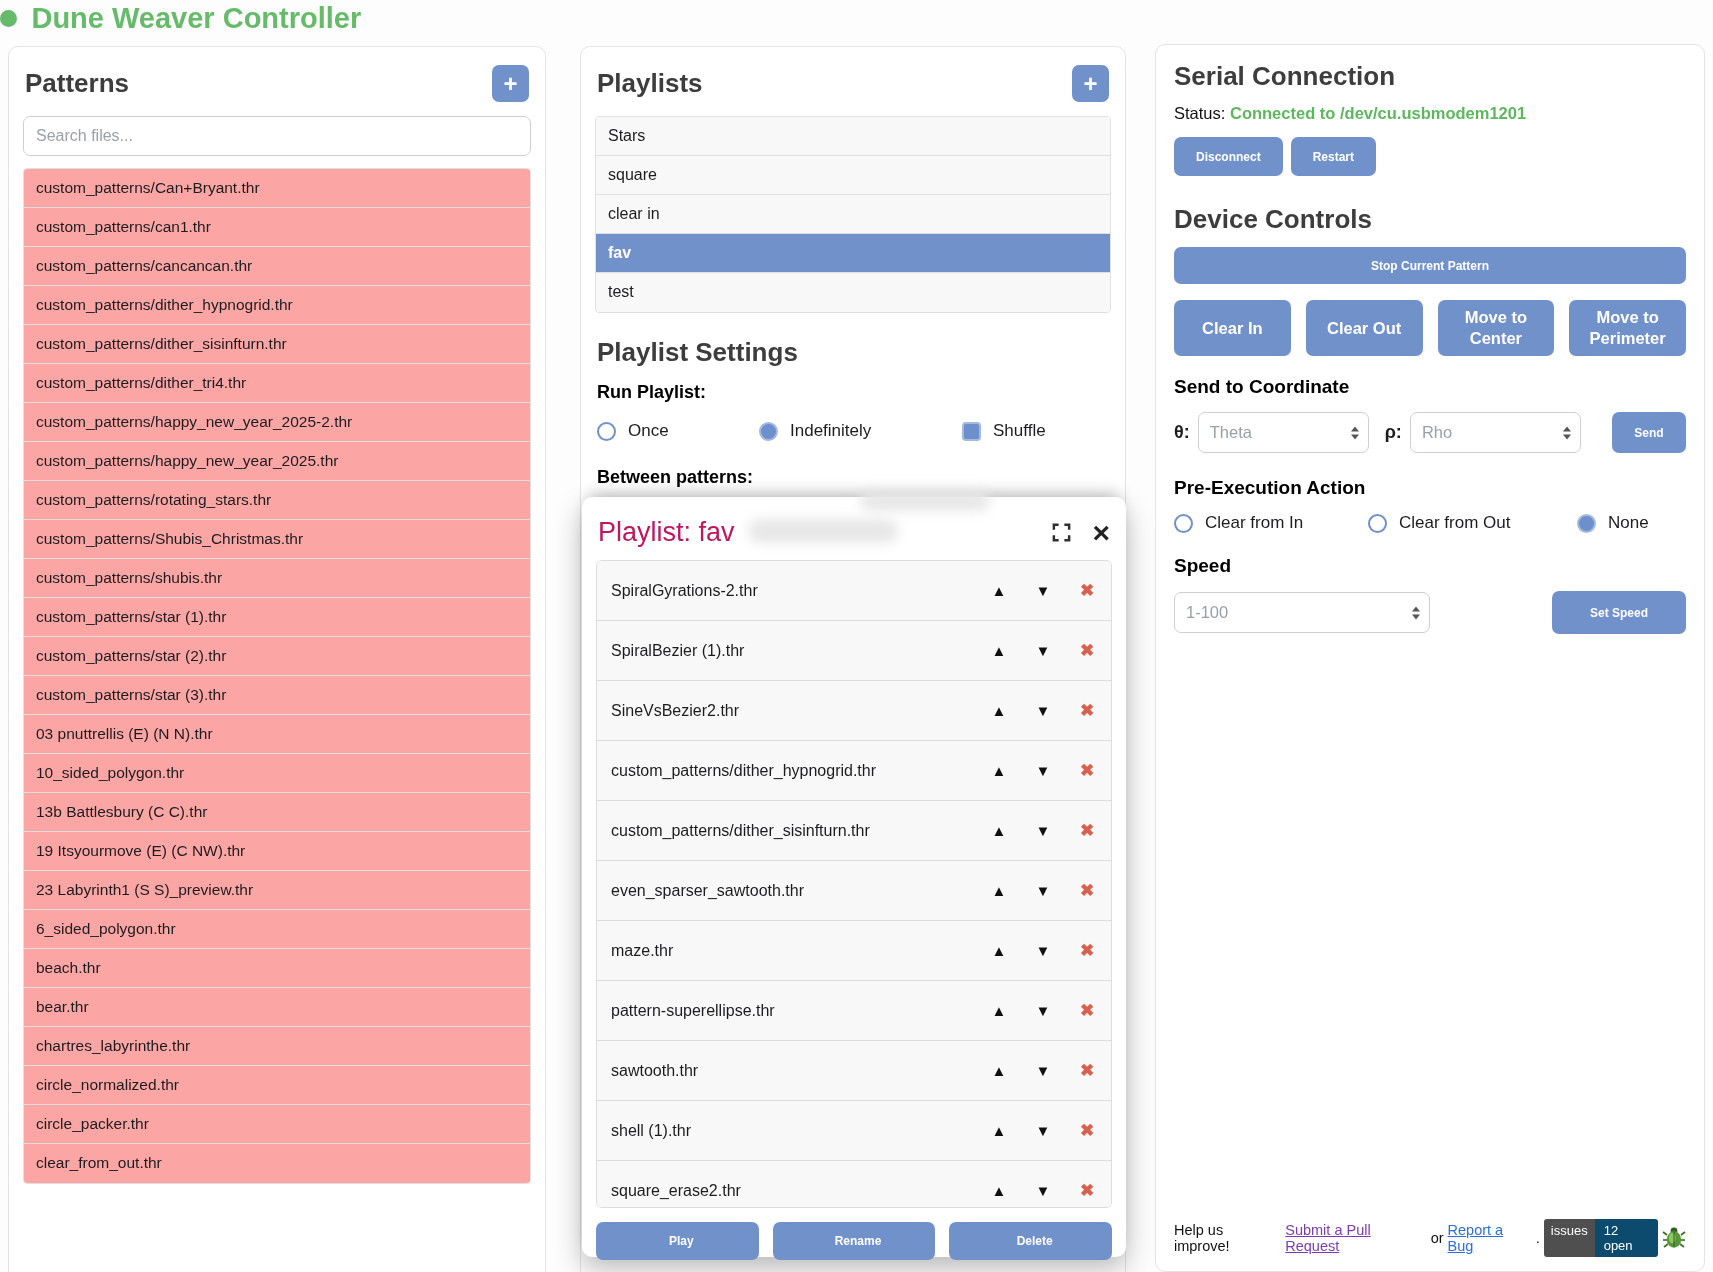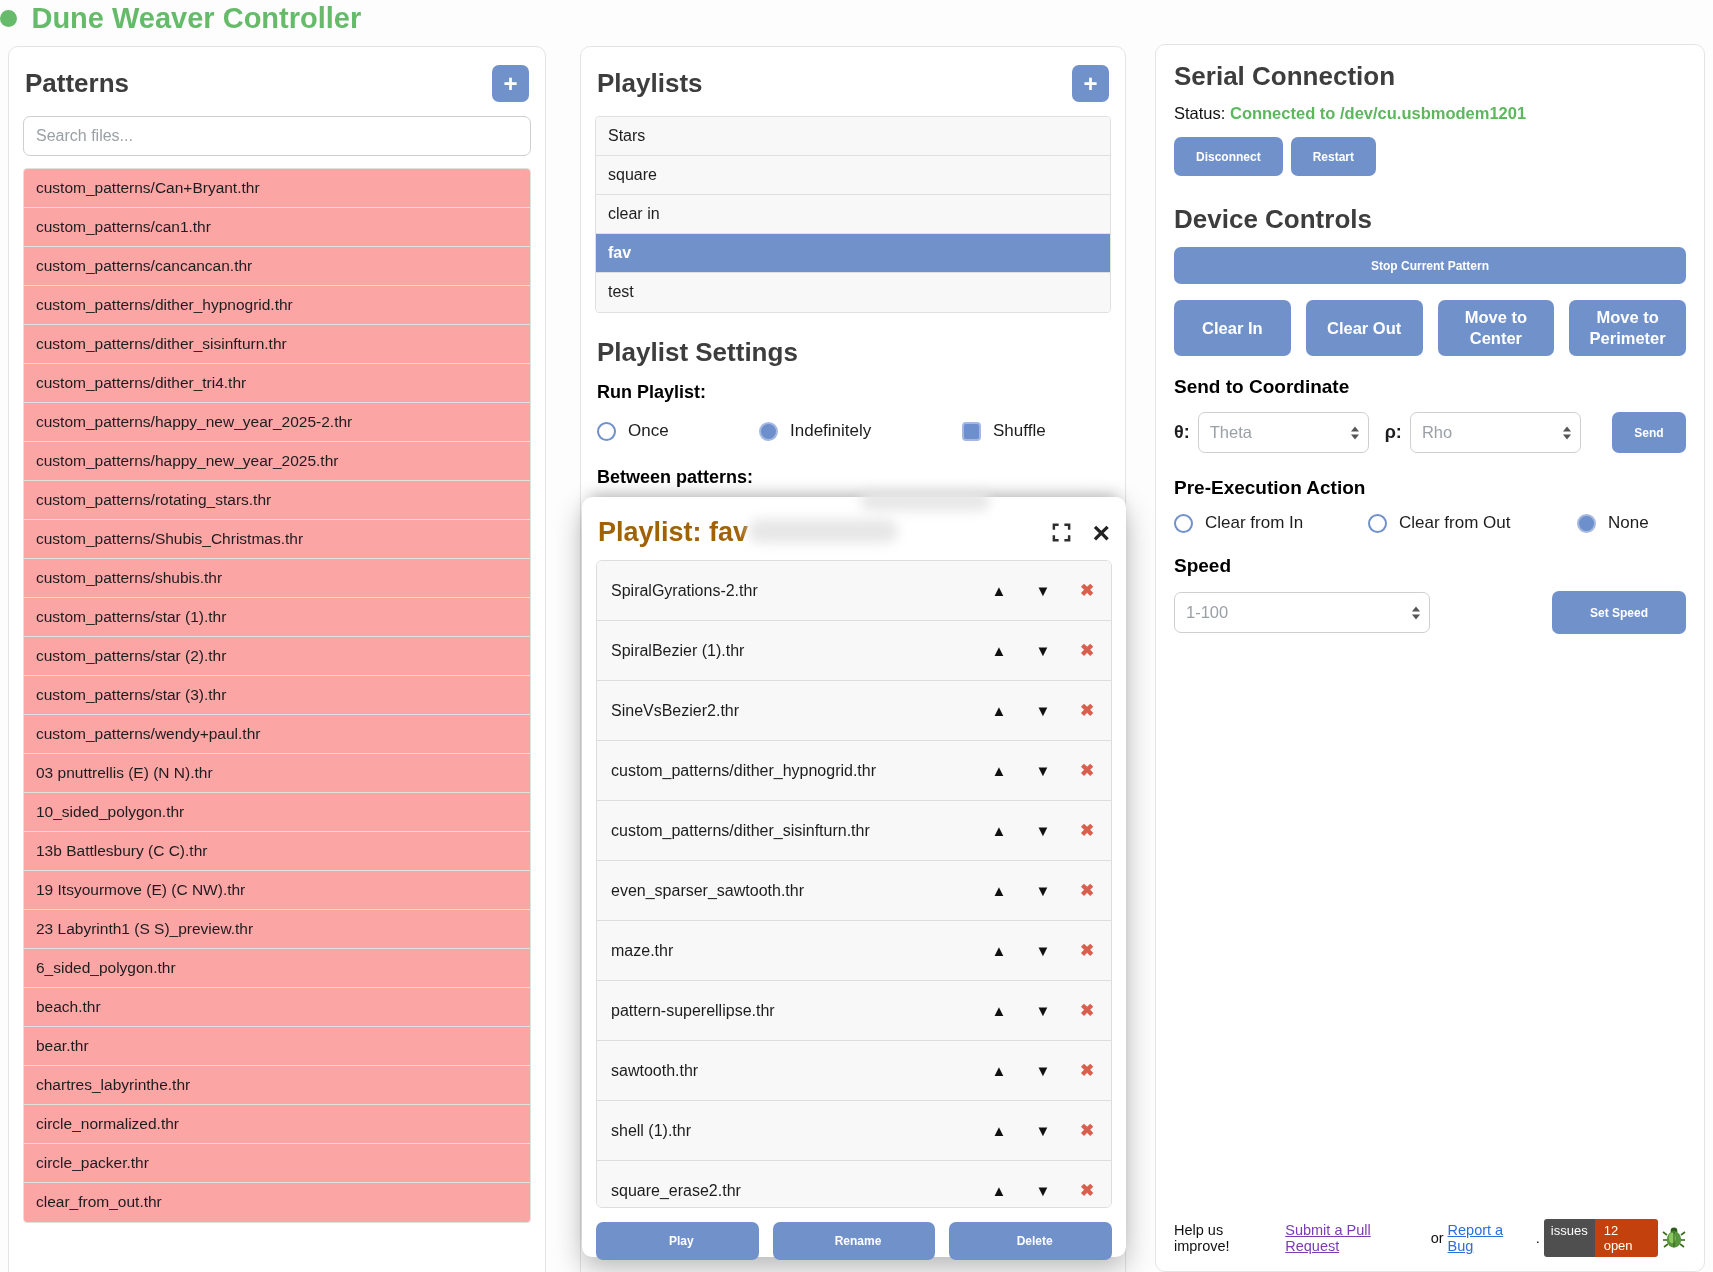--- a/index.html
+++ b/index.html
@@ -47,21 +47,21 @@
   .opt-run-1 { width:162px; } .opt-run-2 { width:203px; }
   .radio { width:19px; height:19px; border-radius:50%; border:2px solid #7191cb; background:#fff; flex:0 0 auto; }
   .radio.checked { background:#6d8fcb; border-color:#a5b8e0; }
   .checkbox { width:19px; height:19px; border-radius:4px; background:#6d8fcb; border:2px solid #a5b8e0; flex:0 0 auto; }
 
   
   .modal { position:absolute; left:582px; top:497px; width:544px; height:760px;
     background:#fff; border-radius:10px; padding:14px;
     box-shadow:0 -10px 16px -8px rgba(0,0,0,.25), 0 12px 28px rgba(0,0,0,.28); }
   .modal-head { display:flex; align-items:center; margin:6px 2px 12px 2px; position:relative; }
-  .modal-title { font-size:27px; font-weight:bold; color:#a16207; }
+  .modal-title { font-size:27px; font-weight:normal; color:#be185d; }
   .modal-icons { margin-left:auto; display:flex; align-items:center; gap:20px; }
   .icon-btn { background:none; border:none; cursor:pointer; display:flex; align-items:center; }
   .close-x { font-size:30px; font-weight:bold; color:#222; line-height:22px; }
   .ghost { position:absolute; background:#e7e7e7; filter:blur(6px); border-radius:12px; }
   .ghost1 { left:150px; top:2px; width:150px; height:24px; }
   .ghost2 { right:120px; top:-26px; width:130px; height:20px; }
 
   .modal-list { border:1px solid #ddd; border-radius:6px; height:648px; overflow-y:auto; }
   .modal-list::-webkit-scrollbar { width:10px; }
   .modal-list::-webkit-scrollbar-thumb { background:#d2d2d2; border-radius:5px; }
@@ -110,21 +110,21 @@
   .setspeed-btn { margin-left:auto; width:134px; height:43px; }
 
   .rp-footer { position:absolute; left:18px; right:18px; bottom:14px;
     display:flex; align-items:center; font-size:14.5px; color:#111; }
   .rp-footer a { margin:0 4px; }
   .link-pr { color:#7a3bb3; }
   .link-bug { color:#2a6fdb; }
   .badge { display:inline-flex; margin-left:10px; font-size:13px; border-radius:3px;
     overflow:hidden; cursor:pointer; text-decoration:none; }
   .badge .bl { background:#4f4f4f; color:#fff; padding:4px 7px; }
-  .badge .br { background:#c2410c; color:#fff; padding:4px 9px; }
+  .badge .br { background:#0c4a6e; color:#fff; padding:4px 9px; }
   .beetle { margin-left:auto; }
 </style>
 </head>
 <body>
 
 <header class="app-header">
   <span class="dot"></span>
   <h1>Dune Weaver Controller</h1>
 </header>
 
@@ -143,21 +143,20 @@
       <div class="file-row">custom_patterns/dither_sisinfturn.thr</div>
       <div class="file-row">custom_patterns/dither_tri4.thr</div>
       <div class="file-row">custom_patterns/happy_new_year_2025-2.thr</div>
       <div class="file-row">custom_patterns/happy_new_year_2025.thr</div>
       <div class="file-row">custom_patterns/rotating_stars.thr</div>
       <div class="file-row">custom_patterns/Shubis_Christmas.thr</div>
       <div class="file-row">custom_patterns/shubis.thr</div>
       <div class="file-row">custom_patterns/star (1).thr</div>
       <div class="file-row">custom_patterns/star (2).thr</div>
       <div class="file-row">custom_patterns/star (3).thr</div>
-      <div class="file-row">custom_patterns/wendy+paul.thr</div>
       <div class="file-row">03 pnuttrellis (E) (N N).thr</div>
       <div class="file-row">10_sided_polygon.thr</div>
       <div class="file-row">13b Battlesbury (C C).thr</div>
       <div class="file-row">19 Itsyourmove (E) (C NW).thr</div>
       <div class="file-row">23 Labyrinth1 (S S)_preview.thr</div>
       <div class="file-row">6_sided_polygon.thr</div>
       <div class="file-row">beach.thr</div>
       <div class="file-row">bear.thr</div>
       <div class="file-row">chartres_labyrinthe.thr</div>
       <div class="file-row">circle_normalized.thr</div>

